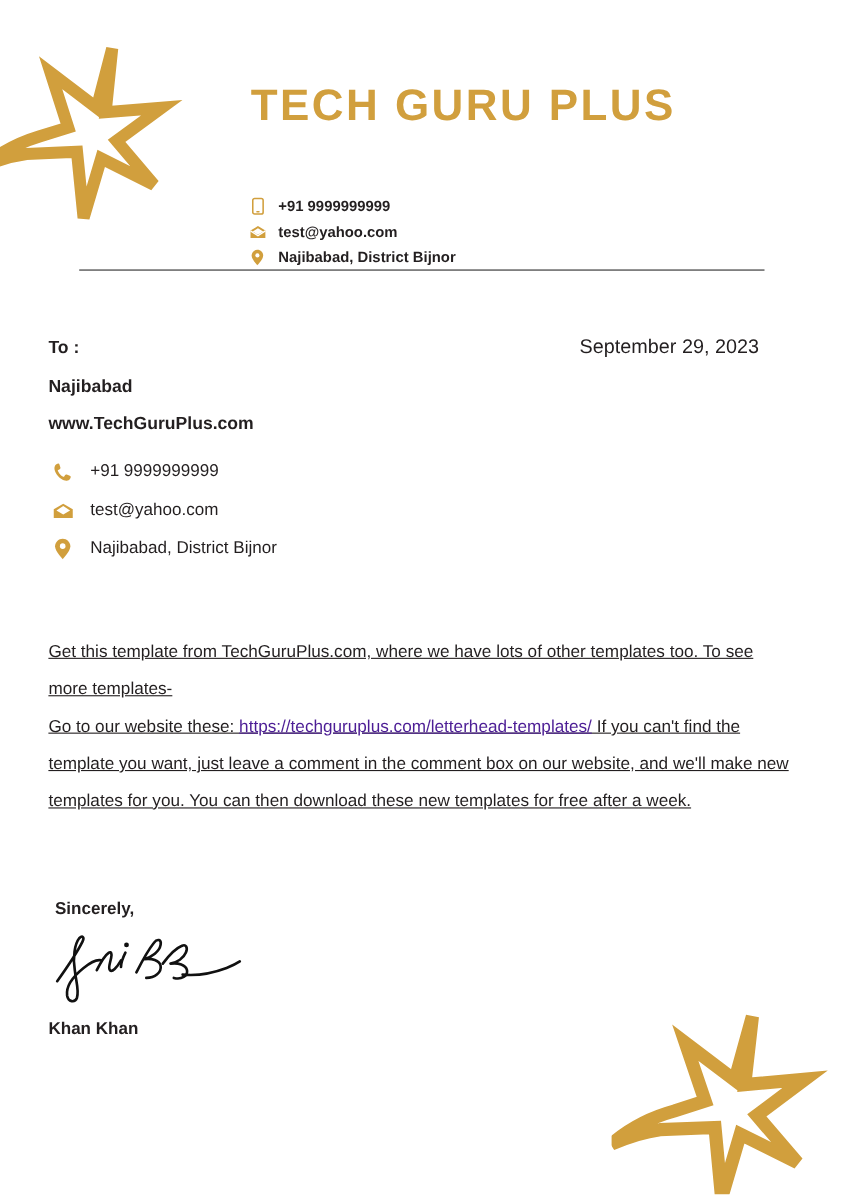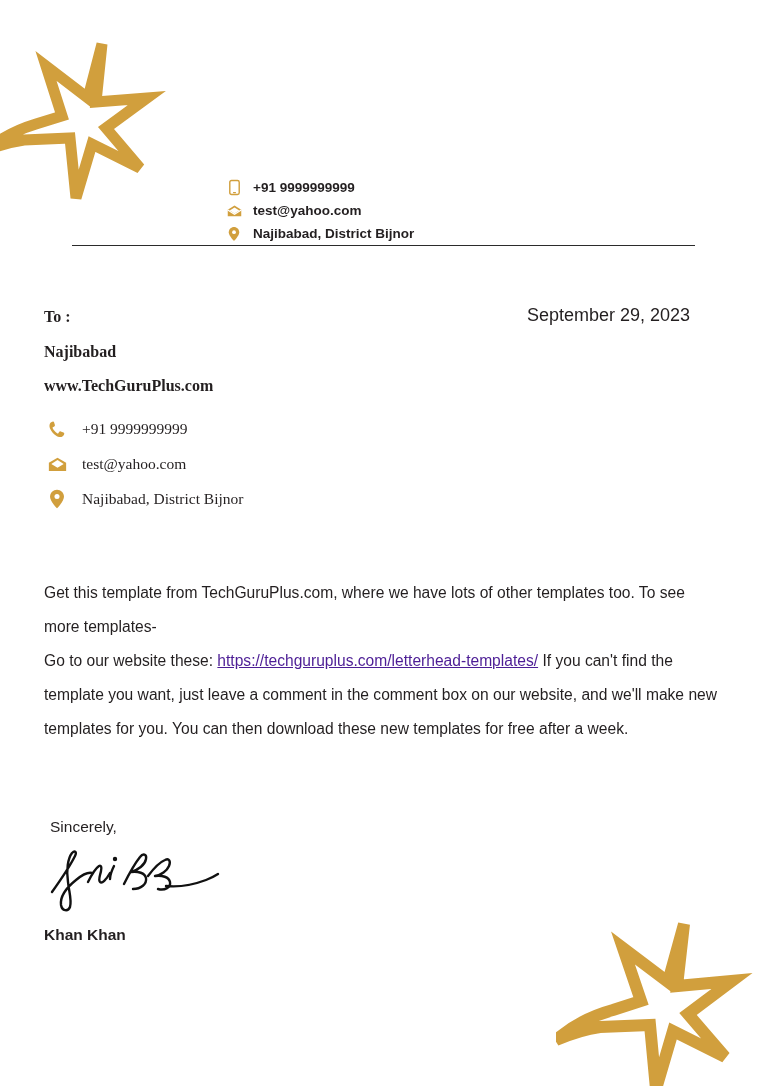--- a/index.html
+++ b/index.html
@@ -86,21 +86,20 @@
     height: 0;
     border-top: 1.6px solid #2b2b2b;
   }
 
   
   .recipient {
     position: absolute;
     left: 44px;
     top: 300px;
     width: 420px;
-    font-family: Liberation Serif, serif;
   }
   .rec-line {
     font-size: 16px;
     font-weight: bold;
     color: #231f20;
     line-height: 34.5px;
     white-space: nowrap;
   }
   .rec-contacts {
     margin-top: 8px;
@@ -135,37 +134,39 @@
 
   
   .body-text {
     position: absolute;
     left: 44px;
     top: 576px;
     width: 680px;
     font-size: 15.6px;
     line-height: 34px;
     color: #231f20;
+    text-decoration: underline;
   }
   .body-text .link {
     text-decoration: underline;
     color: #4c1d95;
   }
 
   
   .sig-block {
     position: absolute;
     left: 44px;
     top: 818px;
     width: 360px;
   }
   .sig-closing {
     font-size: 15.5px;
     color: #231f20;
     padding-left: 6px;
+    font-weight: bold;
   }
   .sig-mark {
     width: 175px;
     height: 72px;
     margin: 6px 0 2px 4px;
   }
   .sig-role {
     font-size: 15.5px;
     color: #231f20;
     line-height: 30px;
@@ -180,20 +181,21 @@
 </head>
 <body>
 
 <div class="page">
 
   <svg class="star-top" viewBox="0 0 210 162" aria-hidden="true">
     <path d="M118 4 L112 62 L163 58 L122 88 L156 128 L108 104 L92 158 L86 98 L40 100 C26 102 12 106 0 112 C14 100 32 90 52 84 L78 76 L62 26 L104 58 Z" fill="none" stroke="#d19f3d" stroke-width="11" stroke-linejoin="miter"></path>
   </svg>
 
   <div class="header">
+    <div class="brand-title">TECH GURU PLUS</div>
 
     <div class="header-contacts">
 
       <div class="hc-row">
         <span class="hc-icon">
           <svg viewBox="0 0 14 20" width="11" height="17" aria-hidden="true">
             <rect x="1" y="1" width="12" height="18" rx="2.2" ry="2.2" fill="none" stroke="#d19f3d" stroke-width="1.8"></rect>
             <rect x="5" y="15.6" width="4" height="1.6" rx="0.8" fill="#d19f3d"></rect>
           </svg>
         </span>

